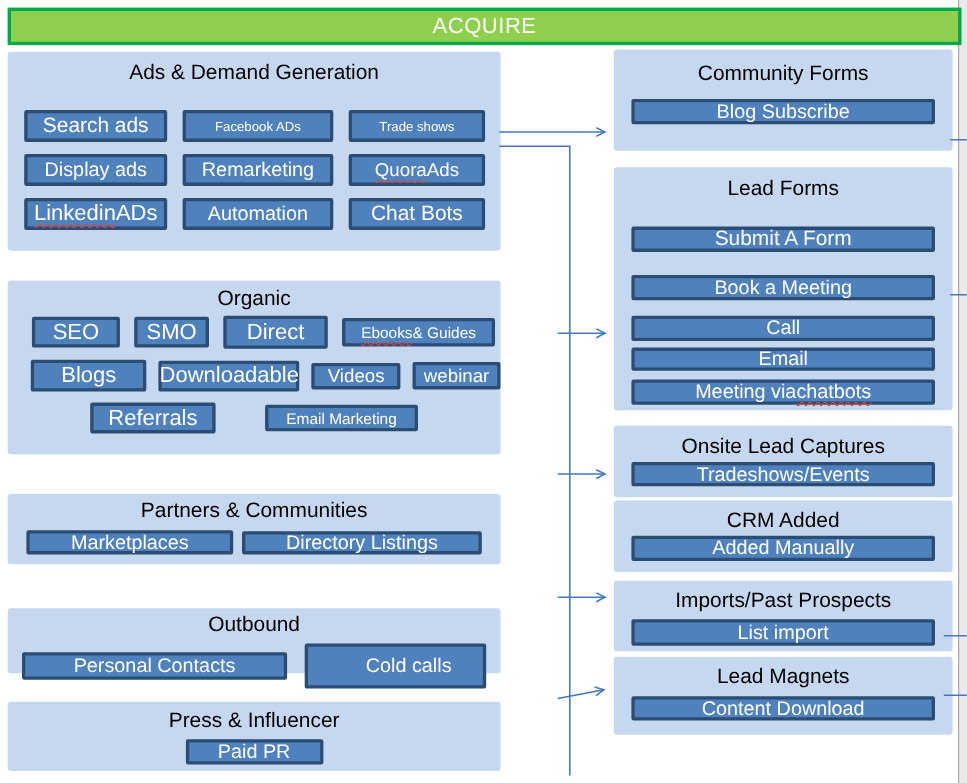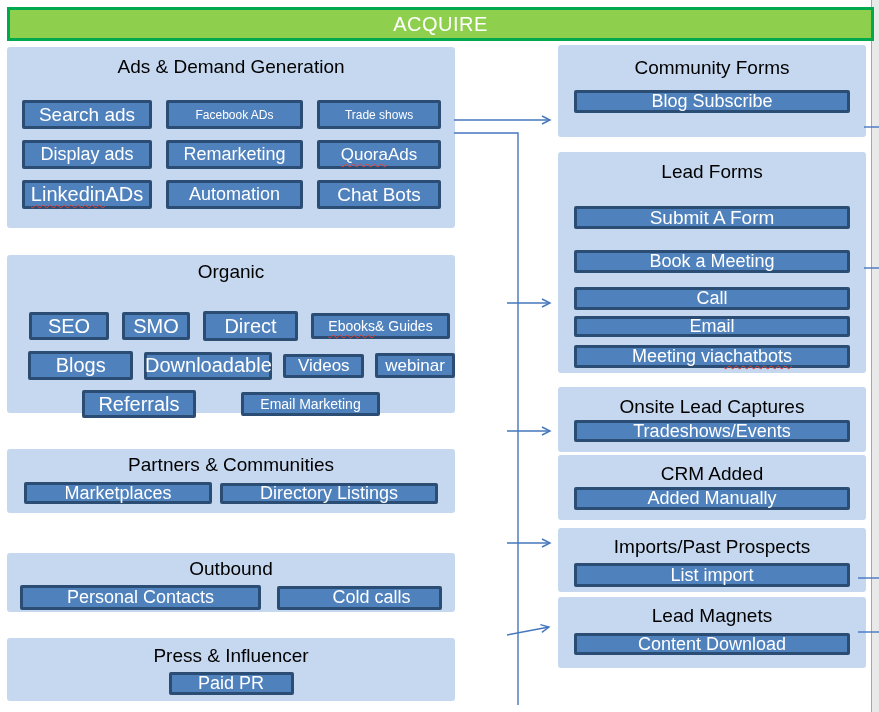--- a/index.html
+++ b/index.html
@@ -79,21 +79,21 @@
         <span class="wavy">Linkedin</span>
           <span> ADs</span>
       </div>
       <div class="btn fs18">Automation</div>
       <div class="btn fs19">Chat Bots</div>
     </div>
   </div>
 
   <div class="panel p-organic">
     <span class="panel-title">Organic</span>
-    <div class="row" style="margin:28px 0 0 22px;gap:13px;">
+    <div class="row" style="margin:4px 0 0 22px;gap:13px;">
       <div class="btn fs20" style="width:80px;height:28px;">SEO</div>
       <div class="btn fs20" style="width:68px;height:28px;">SMO</div>
       <div class="btn fs20" style="width:95px;height:30px;">Direct</div>
       <div class="btn fs14" style="width:139px;height:26px;">
         <span class="wavy">Ebooks</span>
           <span> &amp; Guides</span>
       </div>
     </div>
     <div class="row" style="margin:10px 0 0 21px;gap:11px;">
       <div class="btn fs20" style="width:107px;height:29px;">Blogs</div>
@@ -112,21 +112,21 @@
     <div class="row center" style="margin-top:6px;gap:8px;">
       <div class="btn fs18" style="width:188px;height:22px;">Marketplaces</div>
       <div class="btn fs18" style="width:218px;height:21px;">Directory Listings</div>
     </div>
   </div>
 
   <div class="panel p-outbound">
     <span class="panel-title">Outbound</span>
     <div class="row center" style="margin-top:5px;gap:16px;">
       <div class="btn fs18" style="width:241px;height:25px;">Personal Contacts</div>
-      <div class="btn fs18" style="width:165px;height:24px;padding-left:24px;">Cold calls</div>
+      <div class="btn fs18" style="width:165px;height:41px;padding-left:24px;">Cold calls</div>
     </div>
   </div>
 
   <div class="panel p-press">
     <span class="panel-title">Press &amp; Influencer</span>
     <div class="row center" style="margin-top:5px;gap:30px;">
       <div class="btn fs18" style="width:125px;height:23px;">Paid PR</div>
     </div>
   </div>
 

